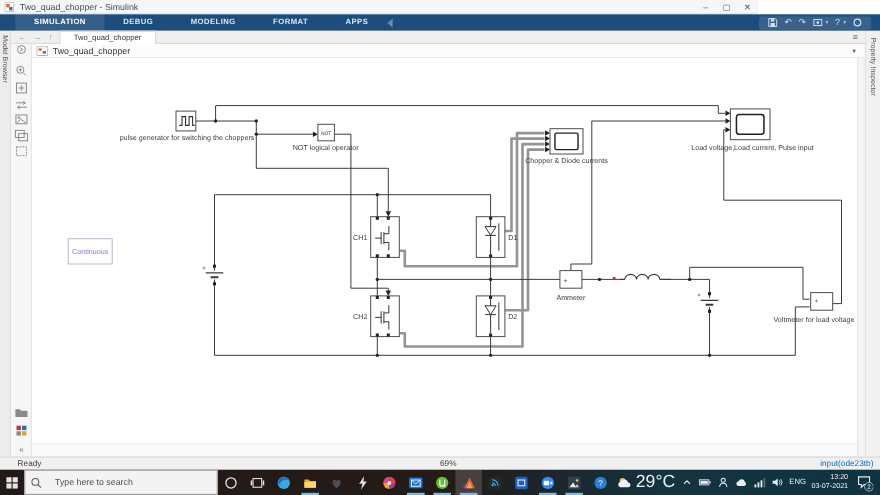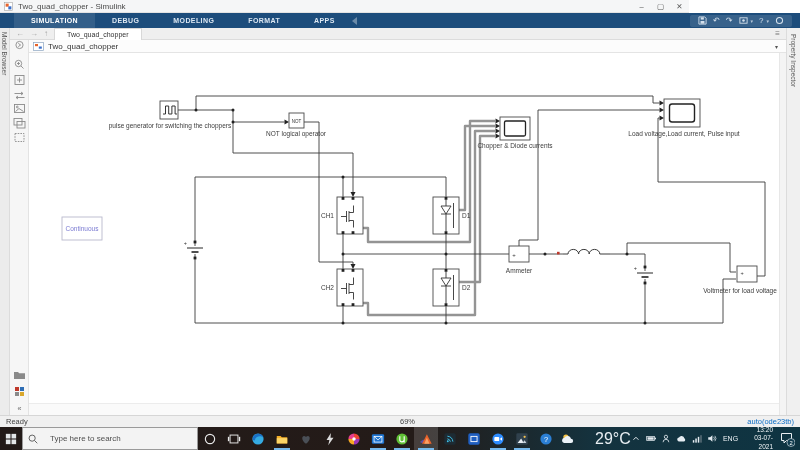--- a/index.html
+++ b/index.html
@@ -43,36 +43,36 @@
   
   #palette{position:absolute;left:10px;top:40px;width:19px;height:375px;background:#f6f6f6;border-right:1px solid #e3e3e3}
 
   
   #canvas-wrap{position:absolute;left:29px;top:53px;width:750px;height:350px;background:#fff}
   #vscroll{position:absolute;right:14px;top:53px;width:7px;height:362px;background:#f4f4f4;border-left:1px solid #e7e7e7}
   #hscroll{position:absolute;left:29px;top:403px;width:750px;height:12px;background:#fafafa;border-top:1px solid #ececec}
 
   
   #statusbar{position:absolute;left:0;top:415px;width:800px;height:12px;background:#f0f0f0;border-top:1px solid #d6d6d6;font-size:7.5px;color:#444;display:flex;align-items:center}
-  #statusbar .ready{margin-left:6px}
+  #statusbar .ready{margin-left:16px}
   #statusbar .zoom{position:absolute;left:400px}
   #statusbar .solver{margin-left:auto;margin-right:6px;color:#0b6cc4}
 
   
   #taskbar{position:absolute;left:0;top:427px;width:800px;height:23px;background:linear-gradient(90deg,#221a18 0%,#241b18 52%,#14333f 75%,#0e3442 100%);display:flex;align-items:center;color:#e8eef2}
   .tb-btn{width:24px;height:23px;display:flex;align-items:center;justify-content:center;position:relative;flex:0 0 auto}
   .tb-btn.run::after{content:"";position:absolute;bottom:0;left:4px;right:4px;height:2px;background:#76b9ed}
   .tb-btn.active{background:rgba(255,255,255,.16)}
   #start-btn{width:22px}
   #search-box{width:176px;height:23px;background:#f3f3f3;border:1px solid #9a9a9a;display:flex;align-items:center;flex:0 0 auto}
   #search-box span{font-size:8px;color:#4f4f4f;margin-left:11px}
   #tray{margin-left:auto;display:flex;align-items:center;gap:5px;padding-right:4px}
   #tray .txt{font-size:7px;color:#eef3f6}
   #clock{font-size:6.5px;line-height:1.25;text-align:right;color:#f2f6f8}
-  #weather{display:flex;align-items:center;gap:20px;flex:0 0 auto;margin-left:2px}
+  #weather{display:flex;align-items:center;gap:3px;flex:0 0 auto;margin-left:2px}
   #action-center{position:relative;width:20px;height:23px;display:flex;align-items:center;justify-content:center}
 </style>
 </head>
 <body>
 
 <div id="titlebar">
   <svg class="app-ico" viewBox="0 0 10 10">
     <rect x="0.5" y="0.5" width="9" height="9" fill="#fff" stroke="#999" stroke-width="0.6"></rect>
     <rect x="1.8" y="1.8" width="3.4" height="3.4" fill="#e8632a"></rect>
     <rect x="4.8" y="4.8" width="3.4" height="3.4" fill="#3b6fc9"></rect>
@@ -372,21 +372,21 @@
     <text x="740" y="293" text-anchor="middle" font-size="6.5" fill="#3c3c3c">Voltmeter for load voltage</text>
   </g>
 </svg>
 </div>
 <div id="vscroll"></div>
 <div id="hscroll"></div>
 
 <div id="statusbar">
   <span class="ready">Ready</span>
   <span class="zoom">69%</span>
-  <span class="solver">auto(ode23tb)</span>
+  <span class="solver">input(ode23tb)</span>
 </div>
 
 <div id="taskbar">
   <div class="tb-btn" id="start-btn">
     <svg width="12" height="12" viewBox="0 0 14 14">
       <rect x="1" y="1" width="5.4" height="5.4" fill="#e3e6e8"></rect>
         <rect x="7.6" y="1" width="5.4" height="5.4" fill="#e3e6e8"></rect>
       <rect x="1" y="7.6" width="5.4" height="5.4" fill="#e3e6e8"></rect>
         <rect x="7.6" y="7.6" width="5.4" height="5.4" fill="#e3e6e8"></rect>
     </svg>

